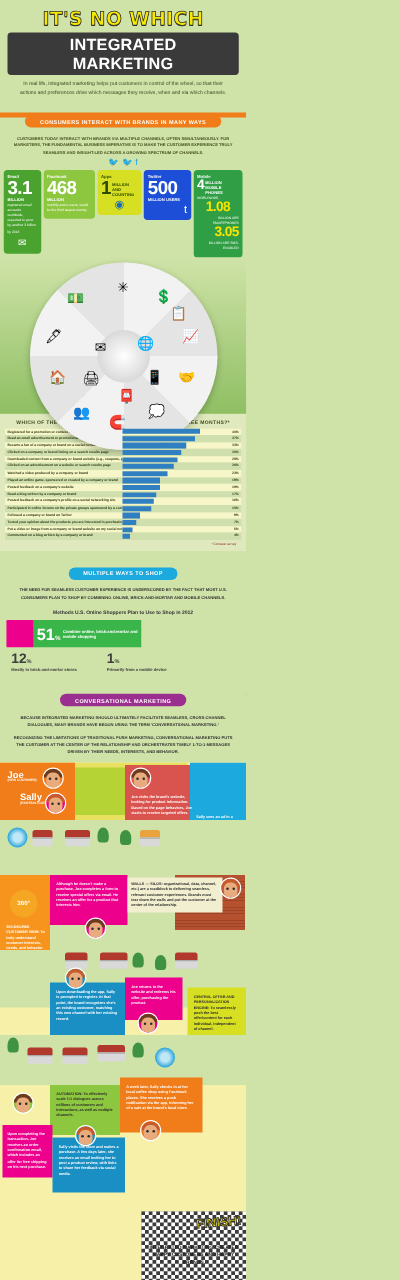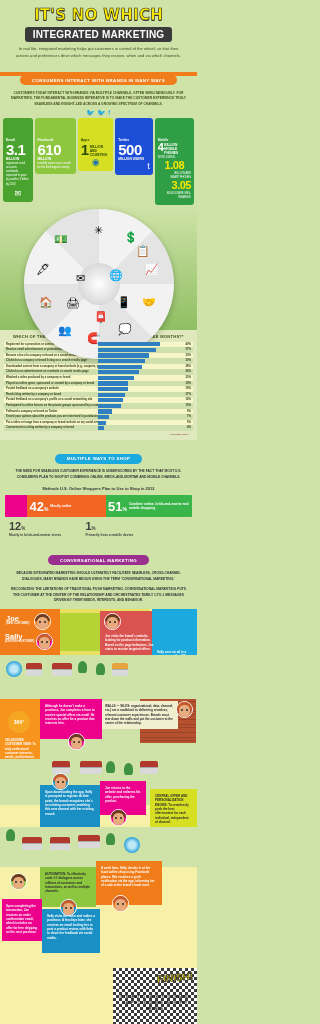--- a/index.html
+++ b/index.html
@@ -11,21 +11,21 @@
   .page { width:197px; height:1024px; position:relative; }
 
   
   .hdr { background:#cfe3a8; padding:6px 6px 4px; text-align:center; }
   .hdr-l1 {
     font-family:"DejaVu Sans", sans-serif; font-weight:bold;
     font-size:15px; color:#f6e800; letter-spacing:.3px;
     -webkit-text-stroke:0.6px #2f2f2f; text-shadow:0 1px 0 #333;
   }
   .hdr-l2 {
-    background:#3a3a3a; color:#fff; font-weight:bold; font-size:10px;
+    background:#3a3a3a; color:#fff; font-weight:bold; font-size:13px;
     display:inline-block; padding:2px 8px; border-radius:3px; margin-top:2px;
     letter-spacing:.2px;
   }
   .hdr-sub { font-size:4.1px; color:#3b4a22; line-height:1.65; margin-top:4px; padding:0 8px; }
 
   
   .ribwrap { position:relative; text-align:center; padding:4px 0 2px; }
   .rib {
     display:inline-block; color:#fff; font-weight:bold;
     font-size:4.4px; letter-spacing:.35px; padding:2.5px 12px;
@@ -36,21 +36,21 @@
   .rib.purple { background:#9b2f8f; }
   .ribbar { height:4px; width:100%; position:absolute; top:8px; left:0; z-index:-1; }
   .ribbar.orange{background:#f07d1a;} .ribbar.blue{background:#1ca9dd;}
   .ribbar.purple{background:#9b2f8f;}
 
   .blurb { font-size:3.3px; color:#46501f; text-align:center; line-height:1.7; padding:3px 8px 2px; font-weight:bold; }
   .blurb.dark { color:#333; }
 
   
   .stats { display:flex; gap:2px; padding:2px 3px 0; align-items:flex-start; }
-  .stat { border-radius:3px; padding:20px 3px 4px; color:#fff; position:relative; }
+  .stat { border-radius:3px; padding:3px 3px 4px; color:#fff; position:relative; }
   .s-email { background:#4aa32e; width:30px; }
   .s-fb    { background:#8dc63f; width:42px; }
   .s-apps  { background:#d7df23; width:36px; color:#2c4a00; }
   .s-tw    { background:#1d4ed8; width:38px; }
   .s-mob   { background:#2f9e44; width:40px; }
   .stat .cap { font-size:3.4px; font-weight:bold; opacity:.95; }
   .stat .big { font-size:15px; font-weight:bold; line-height:1; letter-spacing:-.5px; }
   .stat .big.sm { font-size:11px; }
   .stat .unit { font-size:3.3px; font-weight:bold; }
   .stat .note { font-size:2.7px; line-height:1.5; margin-top:1px; }
@@ -174,21 +174,21 @@
   <div class="stats">
     <div class="stat s-email">
       <div class="cap">Email</div>
       <div class="big">3.1</div>
       <div class="unit">BILLION</div>
       <div class="note">registered email accounts worldwide, expected to grow by another 3 billion by 2013</div>
       <div style="font-size:8px;text-align:center;margin-top:2px">✉</div>
     </div>
     <div class="stat s-fb">
       <div class="cap">Facebook</div>
-      <div class="big">610</div>
+      <div class="big">468</div>
       <div class="unit">MILLION</div>
       <div class="note">monthly active users; would be the third largest country</div>
     </div>
     <div class="stat s-apps">
       <div class="cap">Apps</div>
       <div style="display:flex;align-items:flex-start;gap:1px">
         <span class="big">1</span>
         <span class="unit" style="margin-top:3px">MILLION AND COUNTING</span>
       </div>
       <div style="font-size:9px;text-align:center;color:#1c6fb5">◉</div>
@@ -356,25 +356,20 @@
 
   <div class="shop">
     <div class="ribwrap">
       <div class="ribbar blue"></div>
       <span class="rib blue">MULTIPLE WAYS TO SHOP</span>
     </div>
     <div class="blurb dark">THE NEED FOR SEAMLESS CUSTOMER EXPERIENCE IS UNDERSCORED BY THE FACT THAT MOST U.S. CONSUMERS PLAN TO SHOP BY COMBINING ONLINE, BRICK-AND-MORTAR AND MOBILE CHANNELS.</div>
     <div class="mt">Methods U.S. Online Shoppers Plan to Use to Shop in 2012</div>
     <div class="shopbar">
       <div class="sb sb1"></div>
-      <div class="sb sb2">
-        <span class="n">42</span>
-          <span class="n"><small>%</small></span>
-        <span class="t">Mostly online</span>
-      </div>
       <div class="sb sb3">
         <span class="n">51</span>
           <span class="n"><small>%</small></span>
         <span class="t">Combine online, brick-and-mortar and mobile shopping</span>
       </div>
     </div>
     <div class="legs">
       <div class="leg">
         <div class="n"><span>12</span><small>%</small></div>
         <div class="t">Mostly in brick-and-mortar stores</div>
@@ -409,21 +404,21 @@
     <div class="avatar" style="left:34px;top:4px;background:#f07d1a">
       <div class="face">
           <div class="hair" style="background:#6b3a1f"></div>
           <div class="skin"></div>
         <div class="eyes">
             <i style="left:0"></i>
             <i style="right:0"></i>
           </div>
         </div>
     </div>
-    <div class="name" style="left:5px;top:24px">
+    <div class="name" style="left:16px;top:24px">
       <div class="nm">Sally</div>
       <div class="rl">(EXISTING CUSTOMER)</div>
     </div>
     <div class="avatar" style="left:36px;top:24px;background:#ec008c">
       <div class="face">
           <div class="hair" style="background:#c75b2a"></div>
           <div class="skin"></div>
         <div class="eyes">
             <i style="left:0"></i>
             <i style="right:0"></i>

